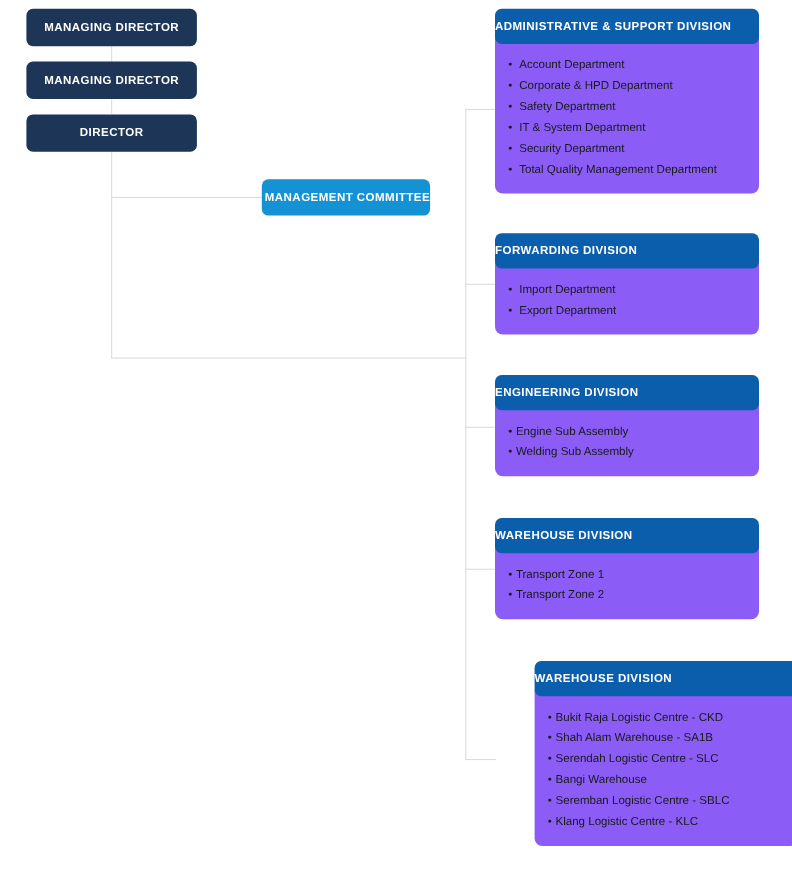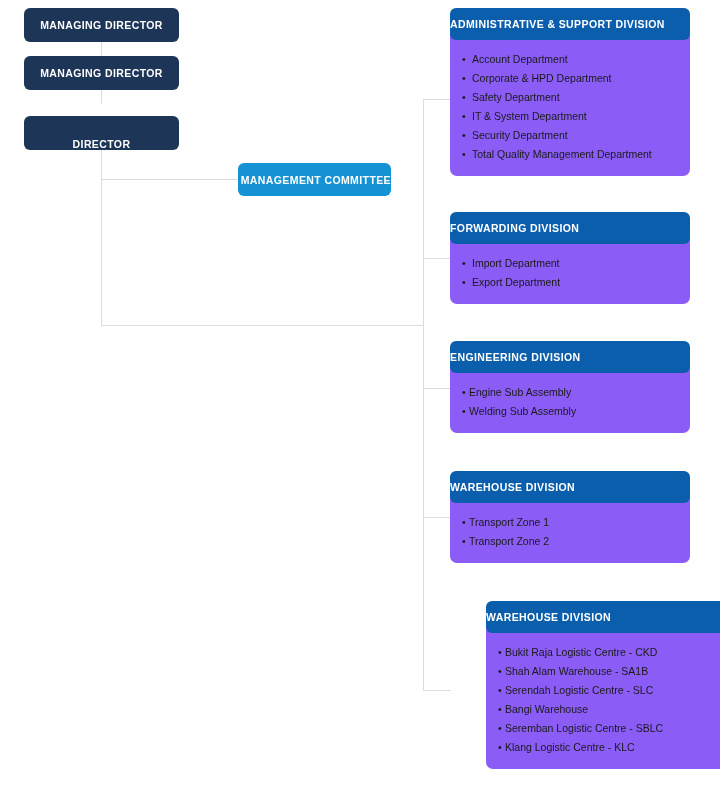--- a/index.html
+++ b/index.html
@@ -143,21 +143,21 @@
   <div class="line h" style="left:423px; top:690px; width:28px;"></div>
 
   <div class="exec-box" style="top:8px;">
     <span>MANAGING DIRECTOR</span>
   </div>
 
   <div class="exec-box" style="top:56px;">
     <span>MANAGING DIRECTOR</span>
   </div>
 
-  <div class="exec-box" style="top:116px;align-items:flex-end;">
+  <div class="exec-box" style="top:104px;">
     <span>DIRECTOR</span>
   </div>
 
   <div class="committee-box">
     <span>MANAGEMENT COMMITTEE</span>
   </div>
 
   <div class="division" style="top:8px;">
     <div class="division-header">
       <span>ADMINISTRATIVE &amp; SUPPORT DIVISION</span>

